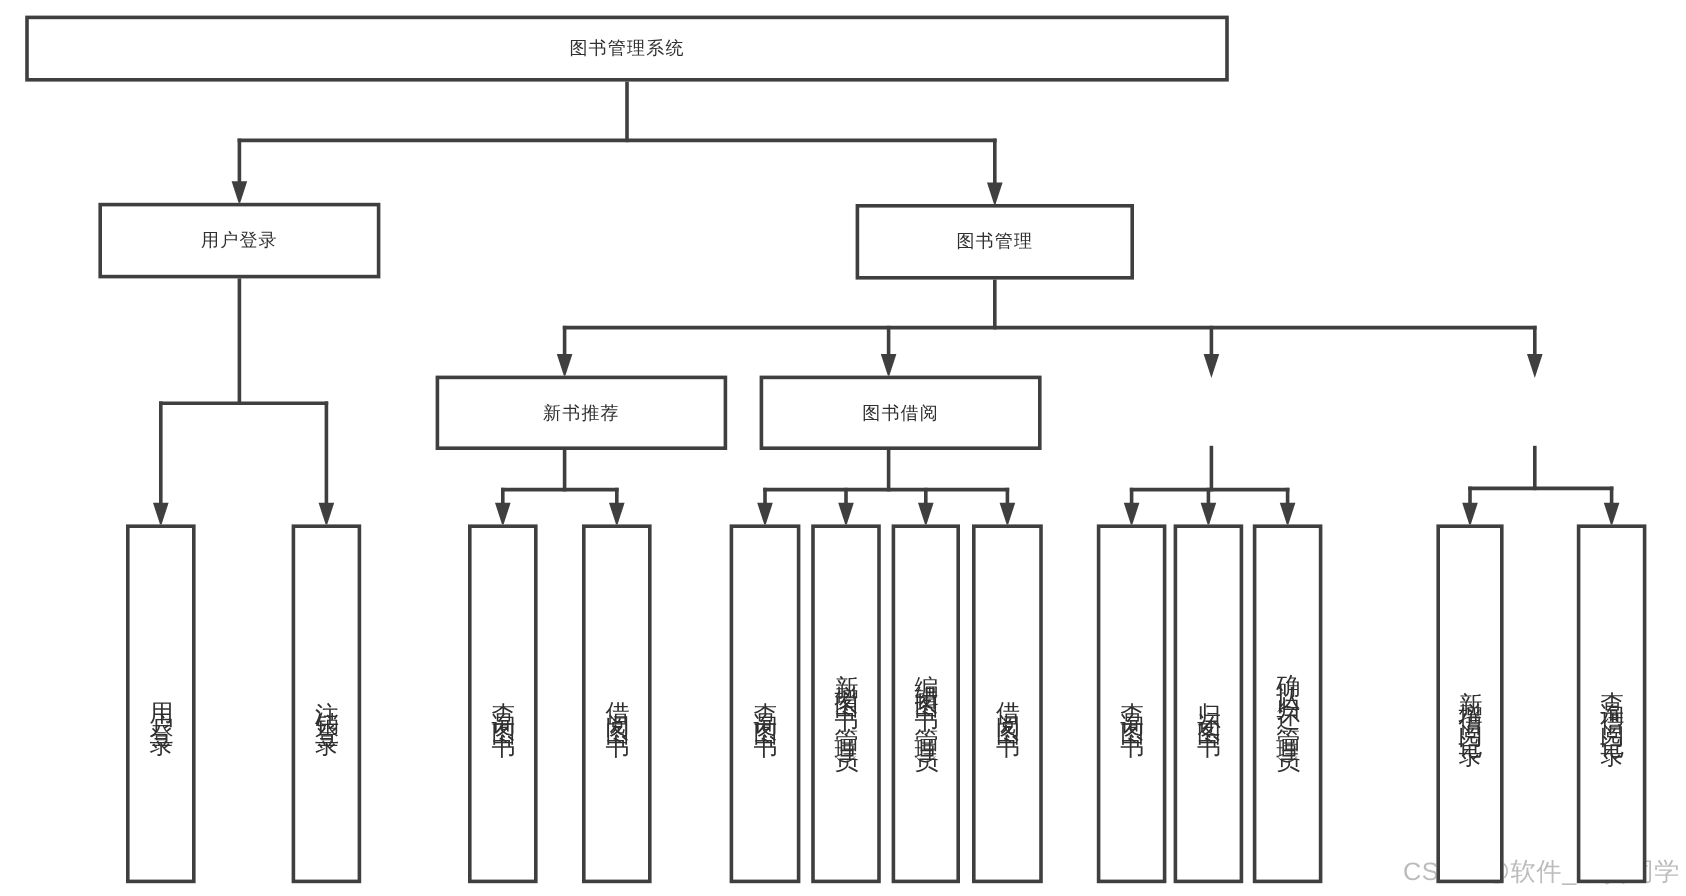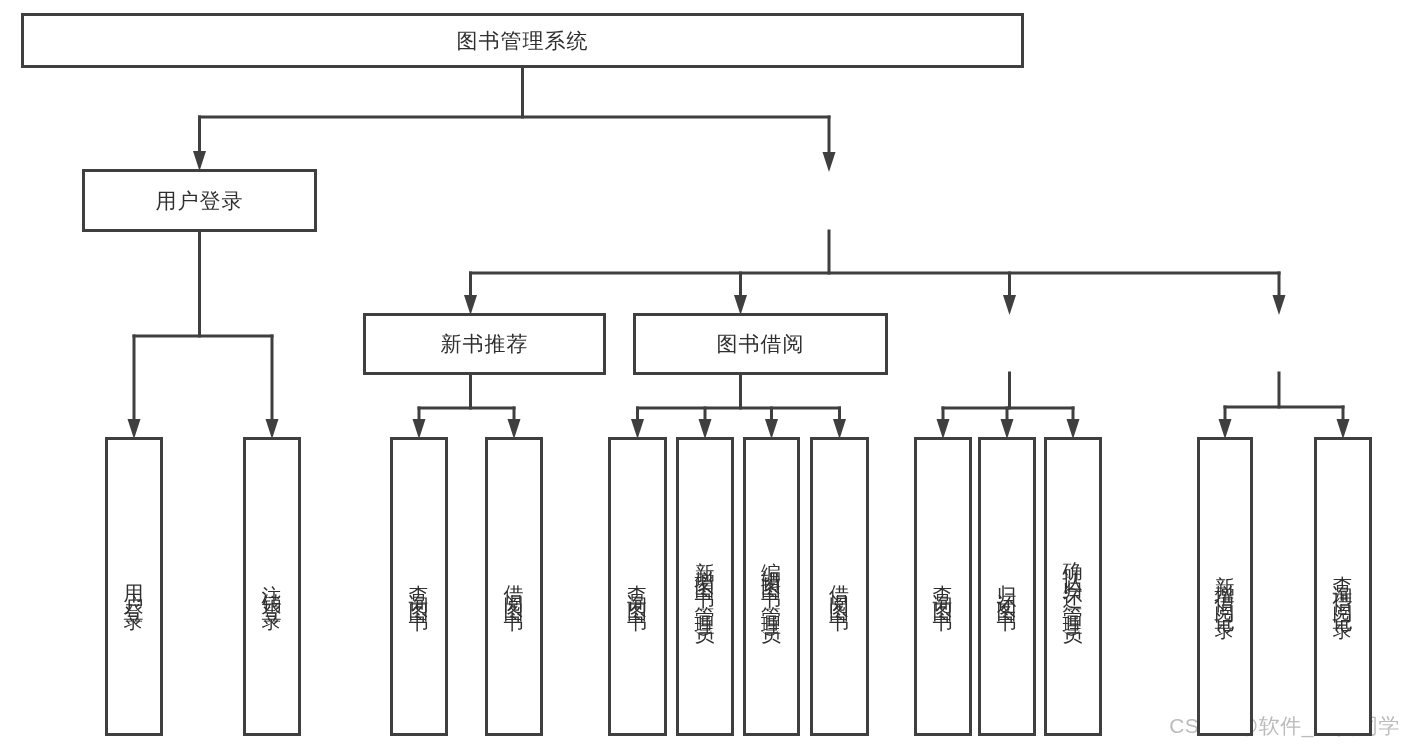--- a/index.html
+++ b/index.html
@@ -26,21 +26,21 @@
     position: absolute;
     box-sizing: border-box;
     border: 3px solid var(--border, #3f3f3f);
     background: #ffffff;
     display: flex;
     align-items: center;
     justify-content: center;
     color: var(--text, #2f2f2f);
   }
   .box.h .lbl {
-    font-size: 21px;
+    font-size: 15px;
     letter-spacing: 1px;
     white-space: nowrap;
   }
   .box.v .lbl {
     writing-mode: vertical-rl;
     text-orientation: mixed;
     font-size: 20px;
     letter-spacing: 9px;
     line-height: 1;
   }
@@ -114,24 +114,27 @@
       <polygon points="1336.5,419 1349.5,419 1343,439" fill="#3f3f3f"></polygon>
     </svg>
 
   <div class="watermark">CSDN @软件_小贺同学</div>
 <div class="box h" style="left: 21px; top: 13px; width: 1003px; height: 55px;">
       <span class="lbl">图书管理系统</span>
     </div>
     <div class="box h" style="left: 82px; top: 169px; width: 235px; height: 63px;">
       <span class="lbl">用户登录</span>
     </div>
+    <div class="box h" style="left: 713px; top: 170px; width: 232px; height: 63px;">
+      <span class="lbl">图书管理</span>
+    </div>
     <div class="box h" style="left: 363px; top: 313px; width: 243px; height: 62px;">
       <span class="lbl">新书推荐</span>
     </div>
-    <div class="box h" style="left: 633px; top: 313px; width: 255px; height: 62px;">
+    <div class="box h" style="left: 633px; top: 313px; width: 235px; height: 62px;">
       <span class="lbl">图书借阅</span>
     </div>
     <div class="box v" style="left: 105px; top: 437px; width: 58px; height: 299px;">
       <span class="lbl">用户登录</span>
     </div>
     <div class="box v" style="left: 243px; top: 437px; width: 58px; height: 299px;">
       <span class="lbl">注销登录</span>
     </div>
     <div class="box v" style="left: 390px; top: 437px; width: 58px; height: 299px;">
       <span class="lbl">查询图书</span>

